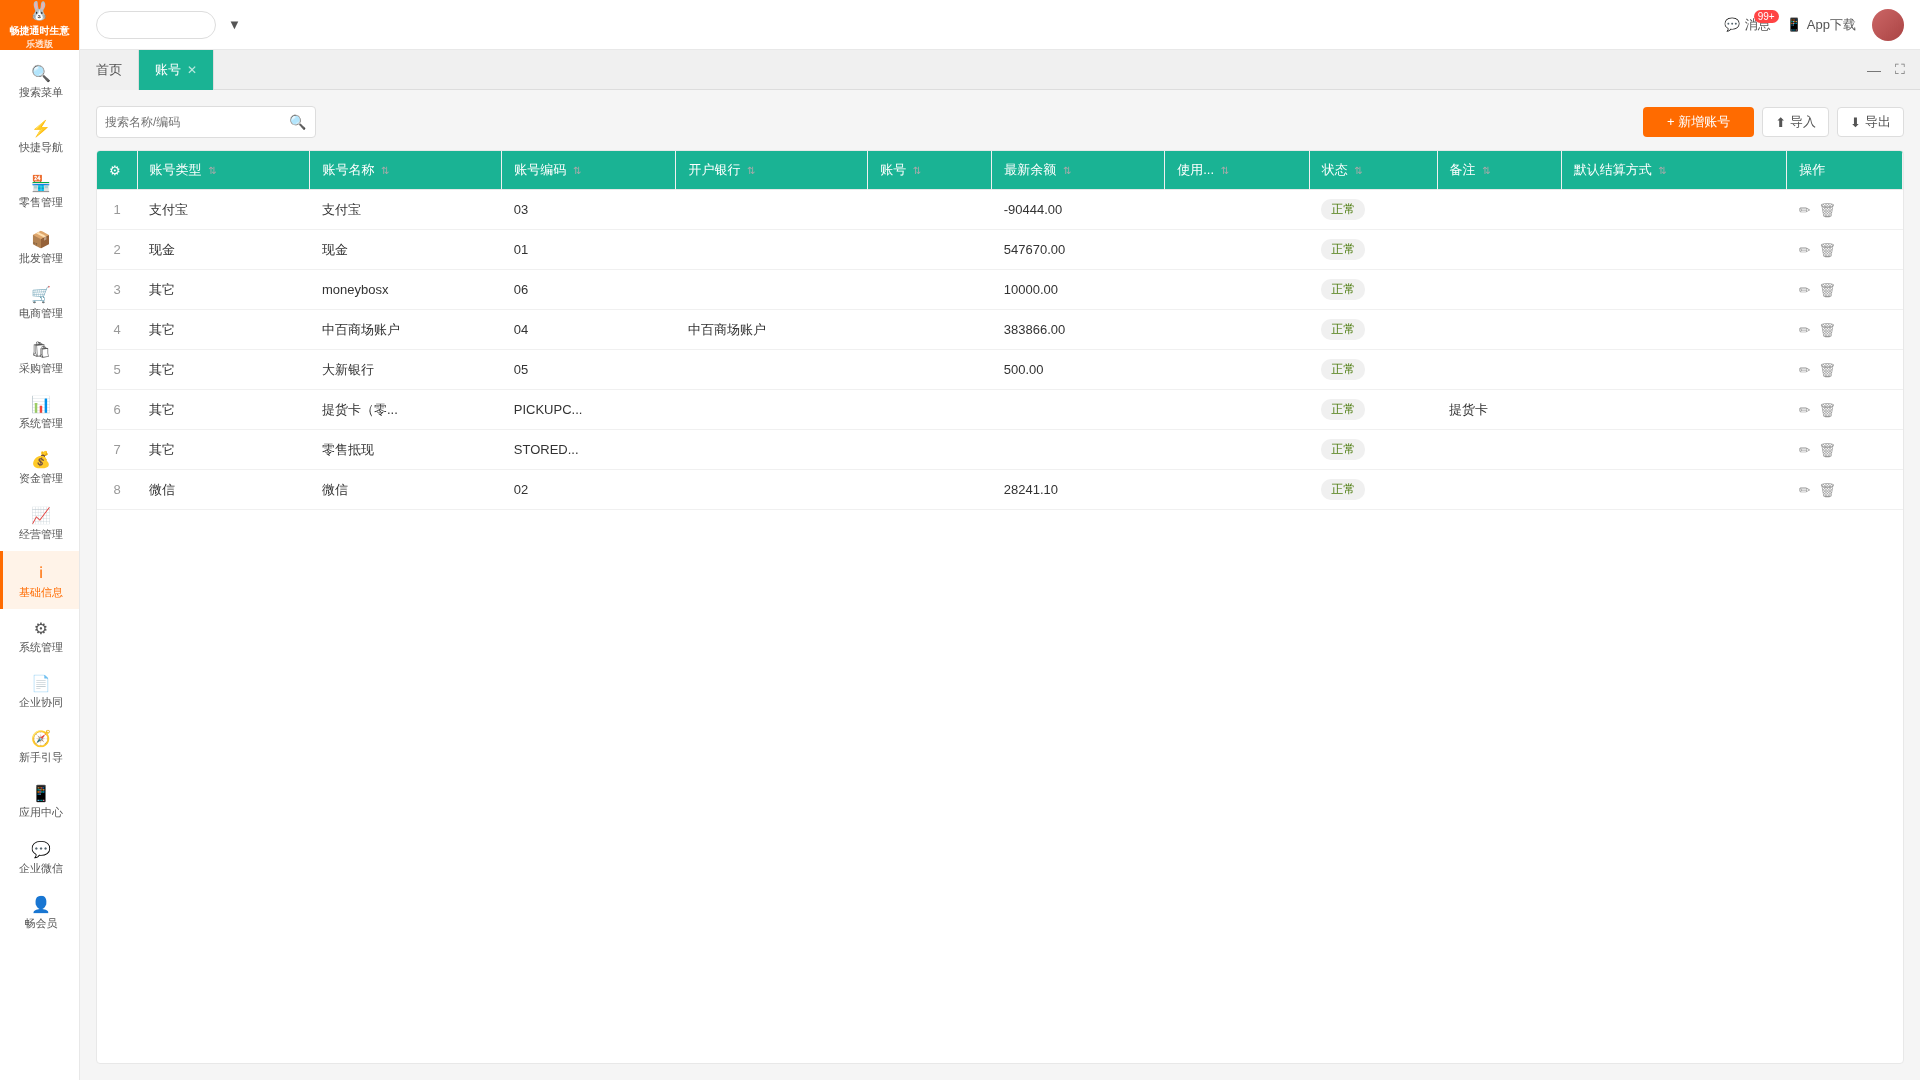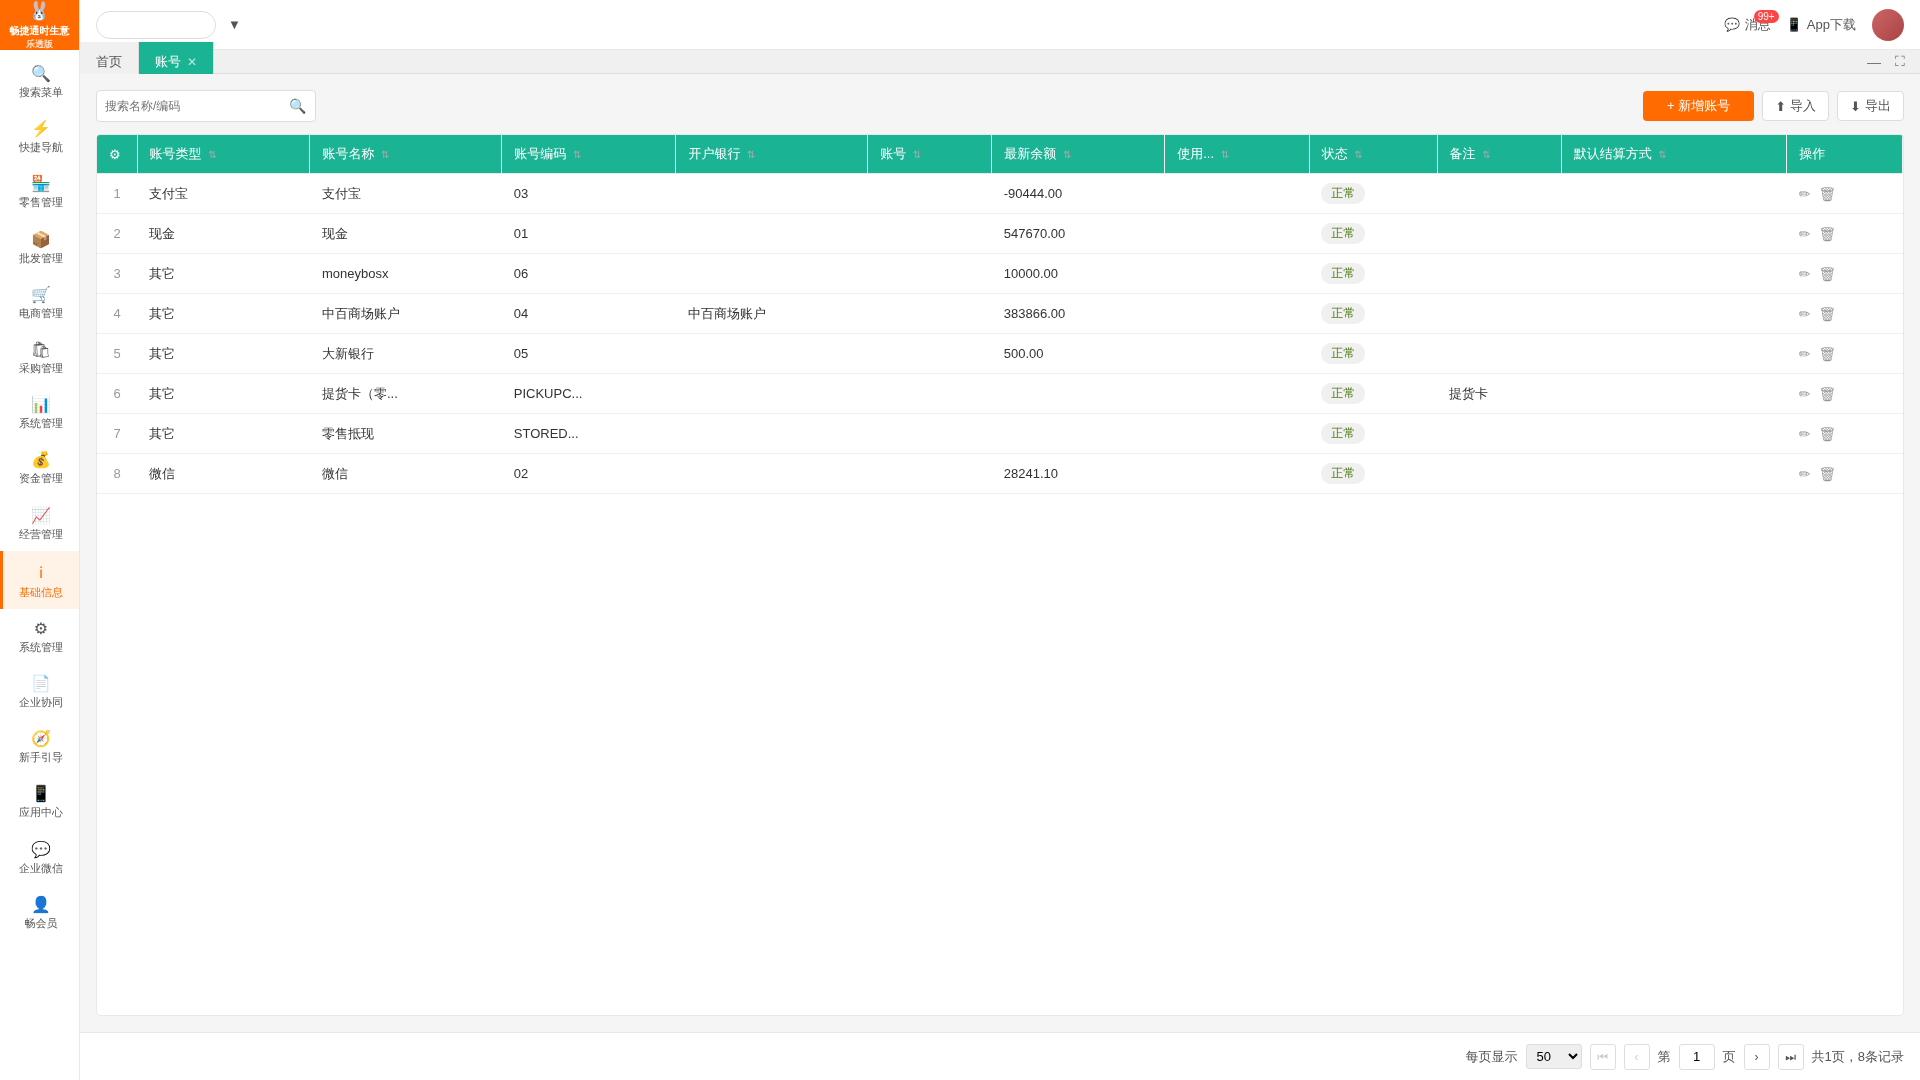--- a/index.html
+++ b/index.html
@@ -141,21 +141,21 @@
     .avatar {
       width: 32px;
       height: 32px;
       border-radius: 50%;
       background: #ddd;
       overflow: hidden;
     }
 
     
     .tab-bar {
-      height: 24px;
+      height: 40px;
       background: #f0f0f0;
       display: flex;
       align-items: center;
       padding: 0 0 0 0;
       border-bottom: 1px solid #ddd;
       flex-shrink: 0;
     }
     .tab-item {
       height: 40px;
       display: flex;
@@ -682,29 +682,13 @@
           <span class="action-edit" title="编辑">✏</span>
           <span class="action-delete" title="删除">🗑</span>
         </div>
       </td>
     </tr>
           </tbody>
       </table>
     </div>
   </div>
 
-  <div class="pagination-bar">
-    <span>每页显示</span>
-    <select class="page-size-select">
-      <option>50</option>
-      <option>100</option>
-      <option>200</option>
-    </select>
-    <div class="page-btn disabled">⏮</div>
-    <div class="page-btn disabled">‹</div>
-    <span>第</span>
-    <input class="page-input" type="text" value="1" style="">
-    <span>页</span>
-    <div class="page-btn">›</div>
-    <div class="page-btn">⏭</div>
-    <span>共1页，8条记录</span>
-  </div>
 </div>
 
 </body></html>

